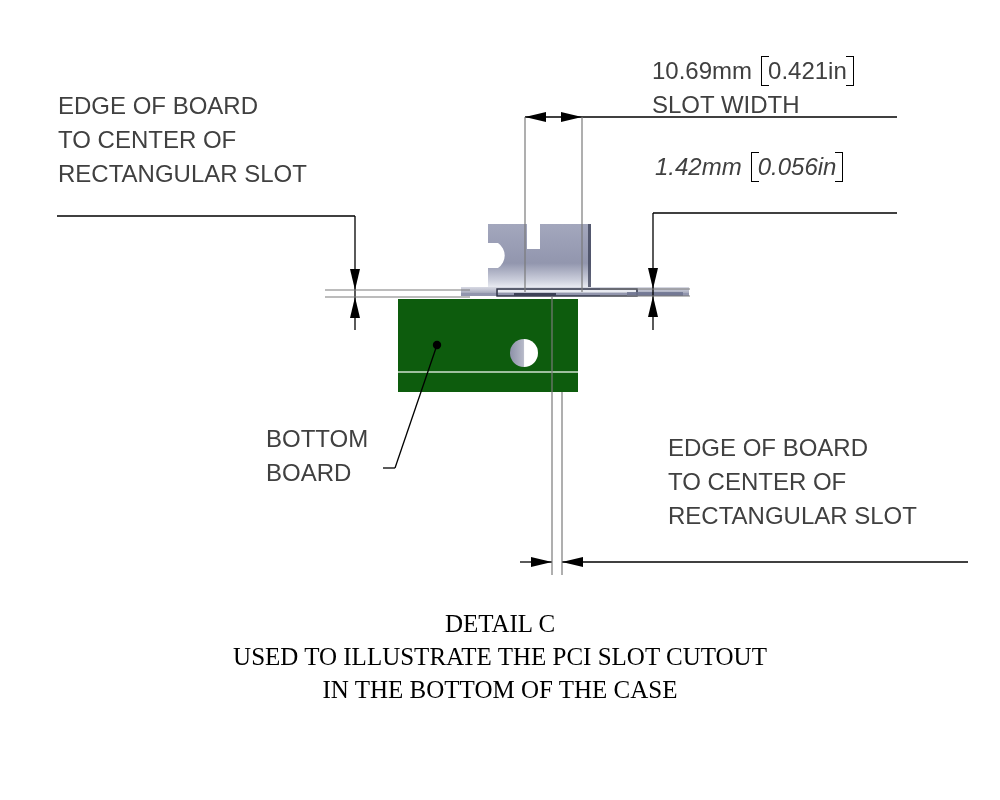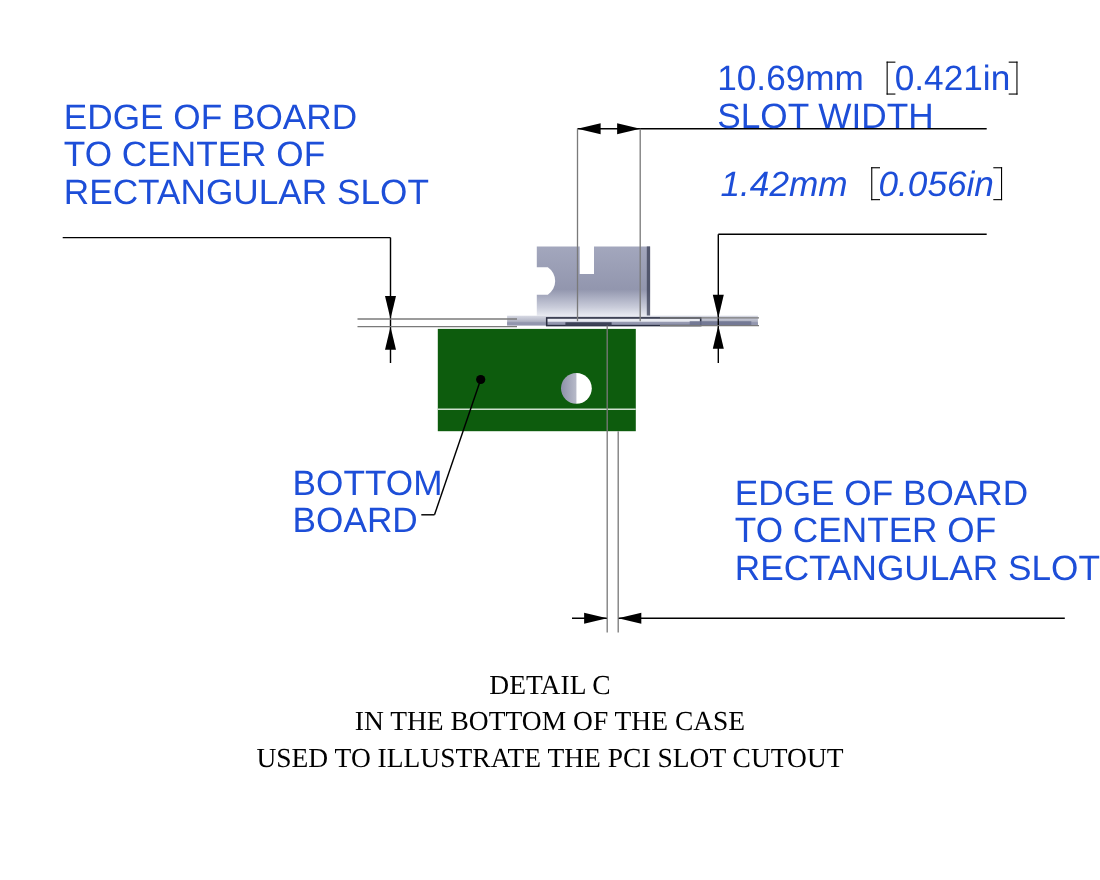--- a/index.html
+++ b/index.html
@@ -25,44 +25,44 @@
     position: absolute;
     left: 0;
     top: 0;
     width: 1000px;
     height: 800px;
     display: block;
   }
   .anno-text {
     position: absolute;
     font-family: "Liberation Sans", sans-serif;
-    font-size: 32px;
+    font-size: 24px;
     line-height: 34px;
-    color: #1d4ed8;
+    color: #404040;
     white-space: nowrap;
     letter-spacing: 0px;
   }
   .anno-line {
     display: block;
     height: 34px;
   }
   .dim-value-row {
     display: flex;
     align-items: center;
     height: 34px;
   }
   .dim-mm {
     display: inline-block;
   }
   .dim-in-bracket {
     display: inline-flex;
     align-items: center;
     position: relative;
     padding: 0px 7px 0px 7px;
-    margin-left: 21px;
+    margin-left: 9px;
     height: 30px;
     box-sizing: border-box;
   }
   .dim-in-bracket::before,
   .dim-in-bracket::after {
     content: "";
     position: absolute;
     top: 0;
     bottom: 0;
     width: 7px;
@@ -236,17 +236,17 @@
     <span class="anno-line">RECTANGULAR SLOT</span>
   </div>
 
   <div class="anno-text" style="left:266px; top:422px;">
     <span class="anno-line">BOTTOM</span>
     <span class="anno-line">BOARD</span>
   </div>
 
   <div class="caption-block" style="top:607px;">
     <span class="caption-line">DETAIL C</span>
+    <span class="caption-line">USED TO ILLUSTRATE THE PCI SLOT CUTOUT</span>
     <span class="caption-line">IN THE BOTTOM OF THE CASE</span>
-    <span class="caption-line">USED TO ILLUSTRATE THE PCI SLOT CUTOUT</span>
   </div>
 
 </div>
 
 </body></html>

